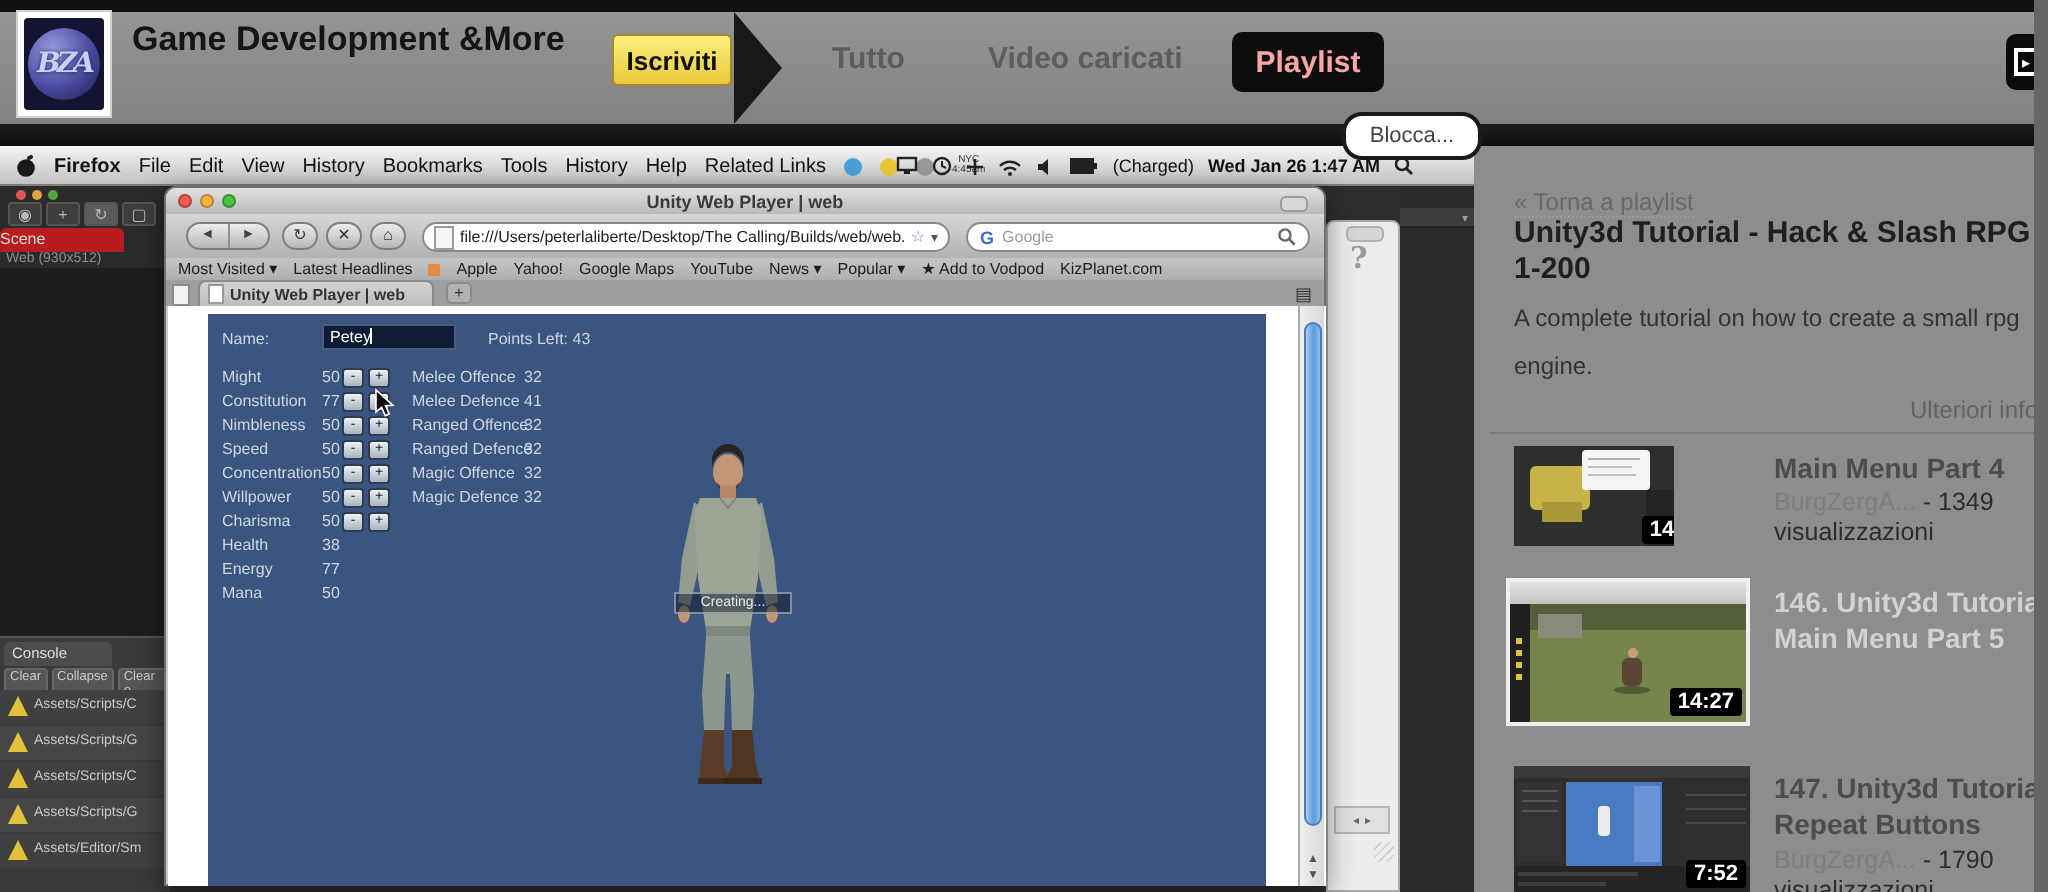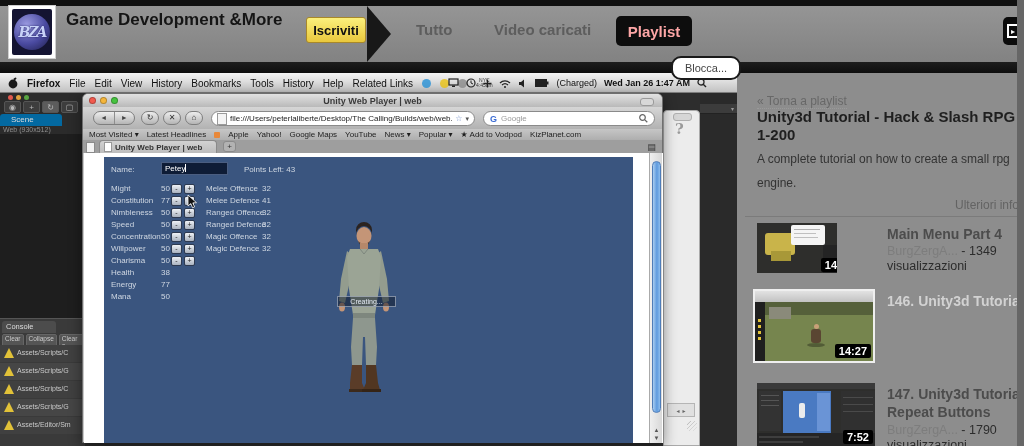--- a/index.html
+++ b/index.html
@@ -46,22 +46,22 @@
   .mright{position:absolute;right:30px;top:0;height:20px;display:flex;align-items:center;gap:7px;
           font-size:9px;color:#111;}
   .mico{width:9px;height:9px;border-radius:50%;display:inline-block;}
   .micro{font-size:5px;line-height:5px;color:#333;text-align:center;}
 
   
   .uleft{left:0;top:93px;width:85px;height:353px;background:#2b2b2b;z-index:6;}
   .ulight{position:absolute;top:2px;width:5px;height:5px;border-radius:50%;}
   .utb{position:absolute;top:8px;width:17px;height:12px;background:#3d3d3d;border:1px solid #555;
        border-radius:2px;color:#b9b9b9;font-size:8px;line-height:11px;text-align:center;box-sizing:border-box;}
-  .scenetab{position:absolute;left:0;top:21px;width:62px;height:12px;background:#0369a1;border-radius:3px 3px 0 0;
-            color:#ddd;font-size:8px;line-height:12px;padding-left:11px;box-sizing:border-box;}
+  .scenetab{position:absolute;left:0;top:21px;width:62px;height:12px;background:#b91c1c;border-radius:3px 3px 0 0;
+            color:#ddd;font-size:8px;line-height:12px;padding-left:0;box-sizing:border-box;}
   .gsize{position:absolute;left:3px;top:33px;font-size:7px;color:#8f8f8f;}
   .sceneview{position:absolute;left:0;top:41px;width:85px;height:184px;background:#1e1e1e;}
   .console{position:absolute;left:0;top:225px;width:85px;height:128px;background:#3a3a3a;border-top:1px solid #555;}
   .ctab{position:absolute;left:2px;top:2px;width:54px;height:12px;background:#4c4c4c;border-radius:3px 3px 0 0;
         color:#ddd;font-size:7.5px;line-height:12px;padding-left:4px;box-sizing:border-box;}
   .cbtns{position:absolute;left:2px;top:15px;display:flex;gap:2px;}
   .cbtn{background:#555;border:1px solid #666;color:#ccc;font-size:6.5px;line-height:7px;padding:0 2px;border-radius:2px;}
   .crow{position:absolute;left:0;width:85px;height:17px;}
   .crow .tri{position:absolute;left:4px;top:3px;width:0;height:0;border-left:5px solid transparent;
              border-right:5px solid transparent;border-bottom:10px solid #e2c238;}
@@ -480,20 +480,21 @@
       <div style="position:absolute;left:10px;top:11px;width:108px;height:59px;background:#76854e"></div>
       <div style="position:absolute;left:10px;top:11px;width:108px;height:13px;background:#55603a"></div>
       <div style="position:absolute;left:14px;top:16px;width:22px;height:12px;background:#8a8a7a"></div>
       <div style="position:absolute;left:56px;top:38px;width:10px;height:14px;background:#5a4632;border-radius:3px"></div>
       <div style="position:absolute;left:59px;top:33px;width:5px;height:5px;background:#c8a078;border-radius:50%"></div>
       <div style="position:absolute;left:52px;top:52px;width:18px;height:4px;background:rgba(0,0,0,.3);border-radius:50%"></div>
     </div>
     <span class="dur" style="right:2px;bottom:3px">14:27</span>
   </div>
   <div class="abs it-t" style="top:293px;color:#d2d2d2">146. Unity3d Tutorial -</div>
+  <div class="abs it-t" style="top:311px;color:#d2d2d2">Main Menu Part 5</div>
 
   <div class="abs thumb" style="left:757px;top:383px;width:118px;height:63px">
     <div>
       <div style="position:absolute;left:0;top:0;width:118px;height:6px;background:#3a3a3a"></div>
       <div style="position:absolute;left:2px;top:8px;width:22px;height:40px;background:#333"></div>
       <div style="position:absolute;left:4px;top:12px;width:18px;height:1px;background:#555"></div>
       <div style="position:absolute;left:4px;top:17px;width:18px;height:1px;background:#555"></div>
       <div style="position:absolute;left:4px;top:22px;width:18px;height:1px;background:#555"></div>
       <div style="position:absolute;left:26px;top:8px;width:48px;height:42px;background:#4a7ac2"></div>
       <div style="position:absolute;left:60px;top:10px;width:13px;height:38px;background:#6a94d6"></div>

